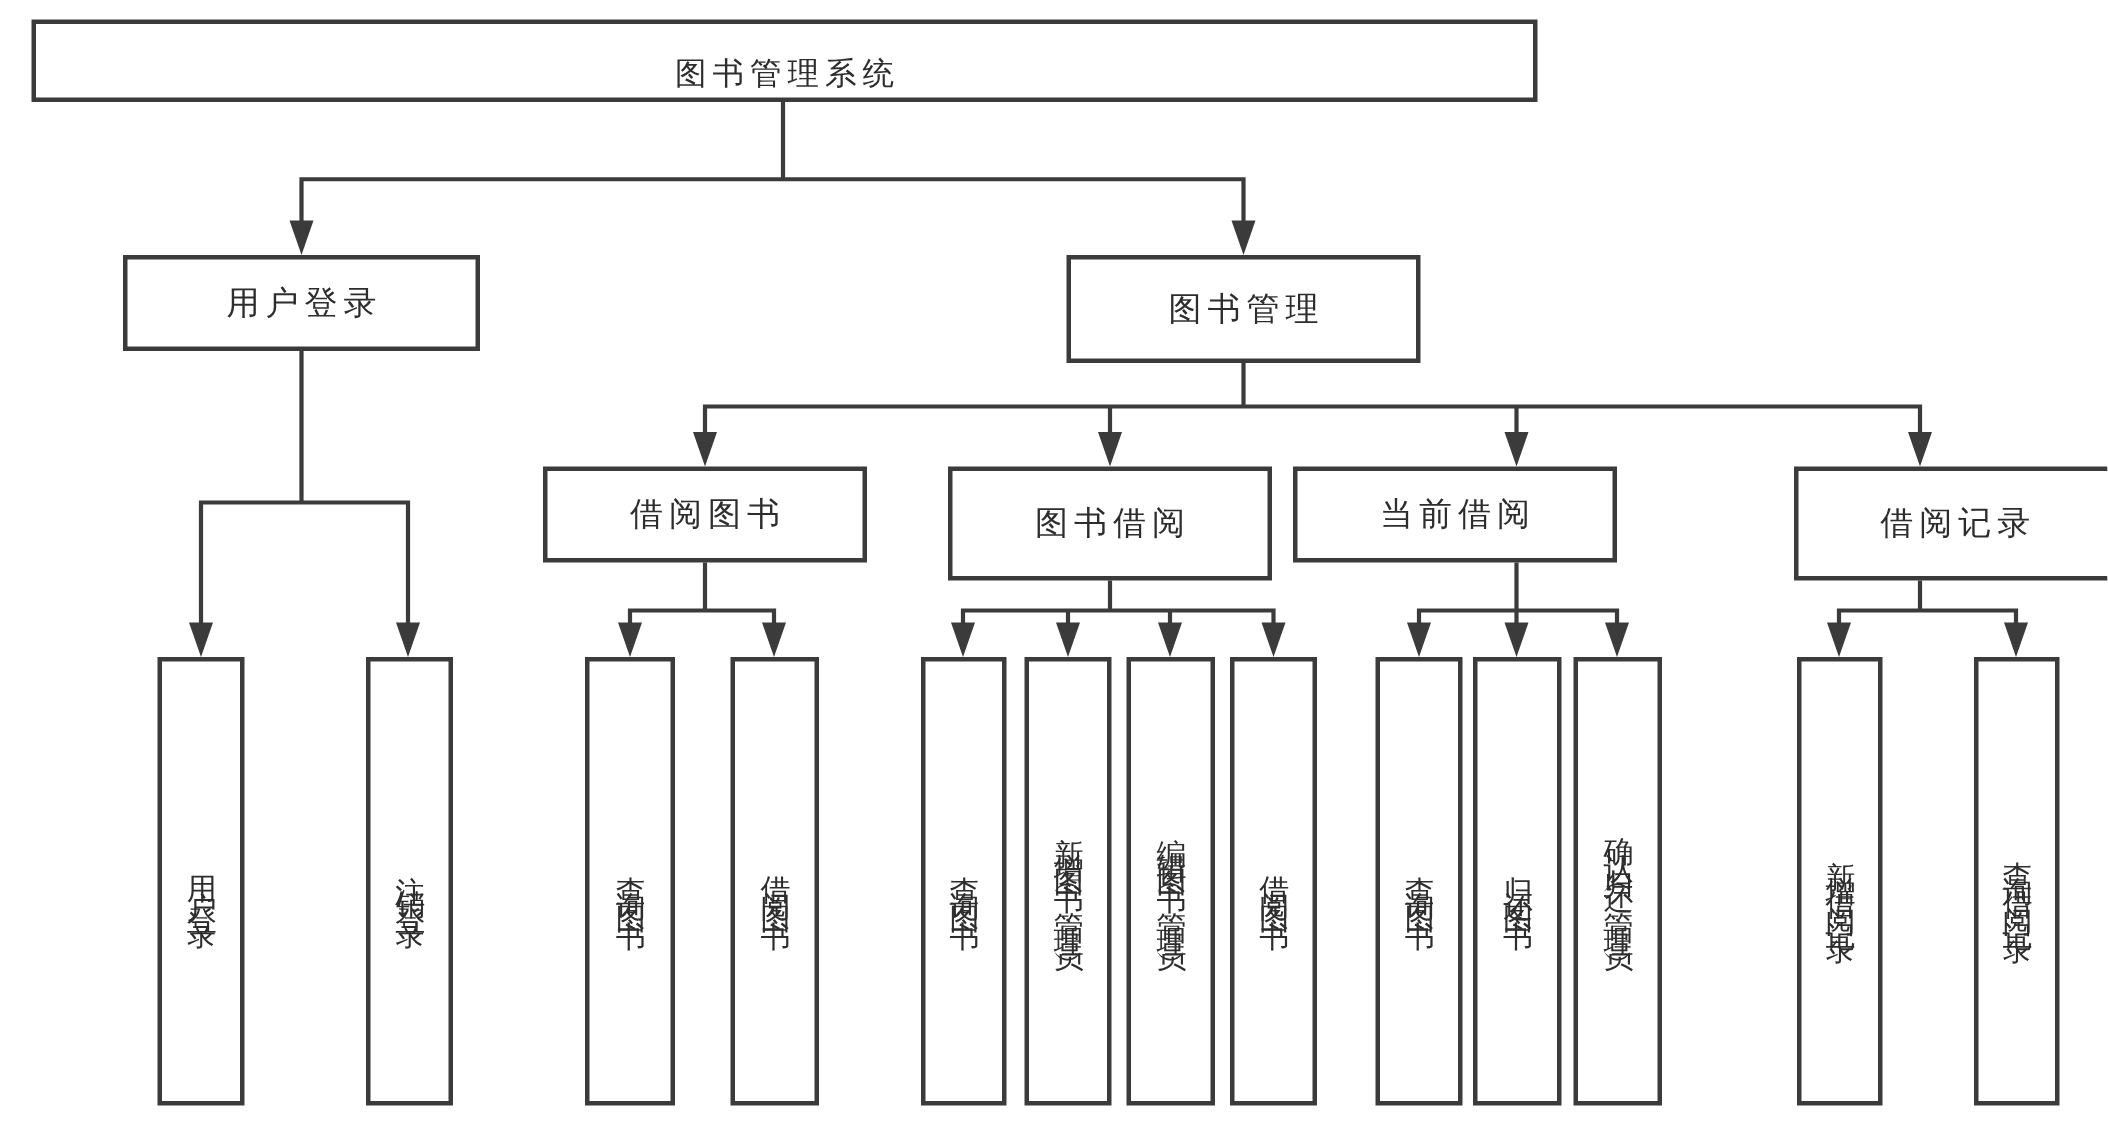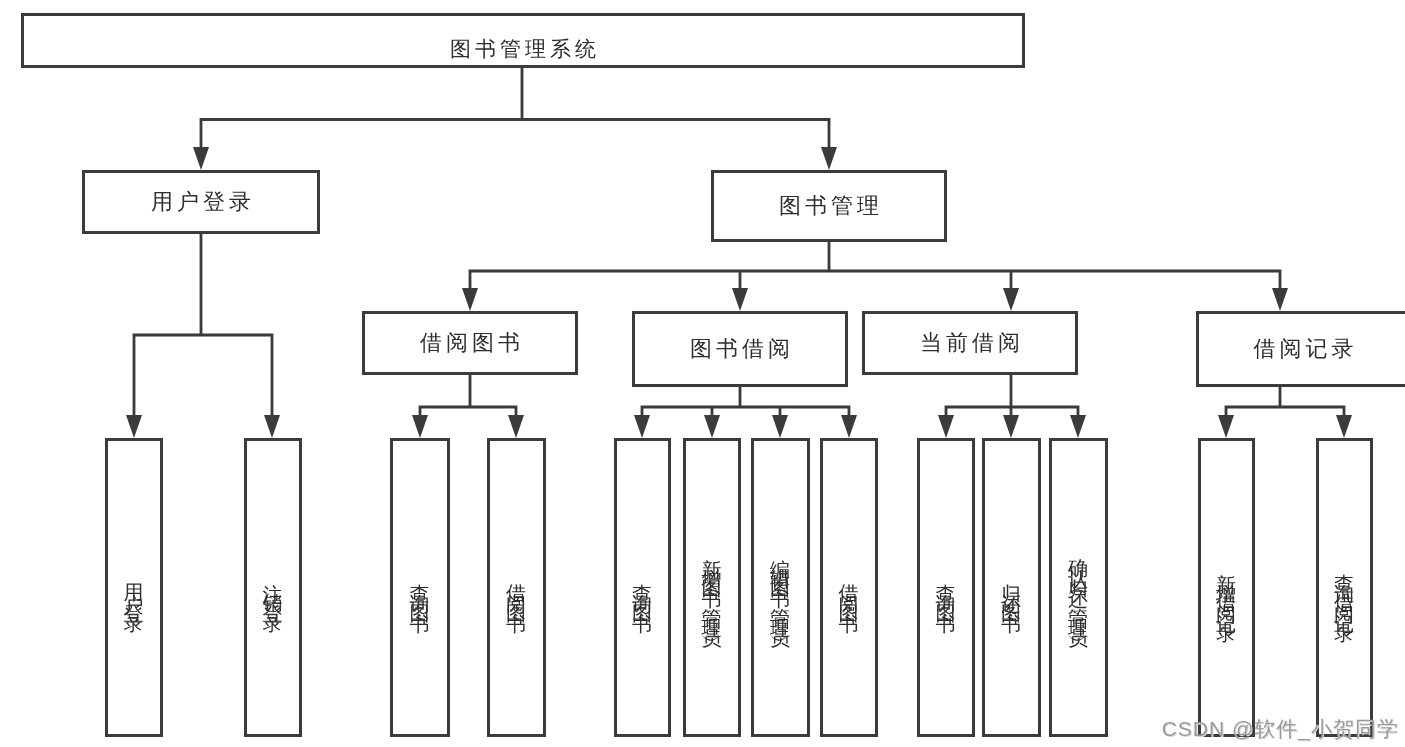--- a/index.html
+++ b/index.html
@@ -179,15 +179,14 @@
     <span class="vlabel">确认归还（管理员）</span>
   </div>
 
   <div class="box" style="left:1198px; top:438px; width:57px; height:299px;">
     <span class="vlabel">新增借阅记录</span>
   </div>
   <div class="box" style="left:1316px; top:438px; width:57px; height:299px;">
     <span class="vlabel">查询借阅记录</span>
   </div>
 
-  <div class="watermark">CSDN @软件_小贺同学</div>
 
 </div>
 
 </body></html>

